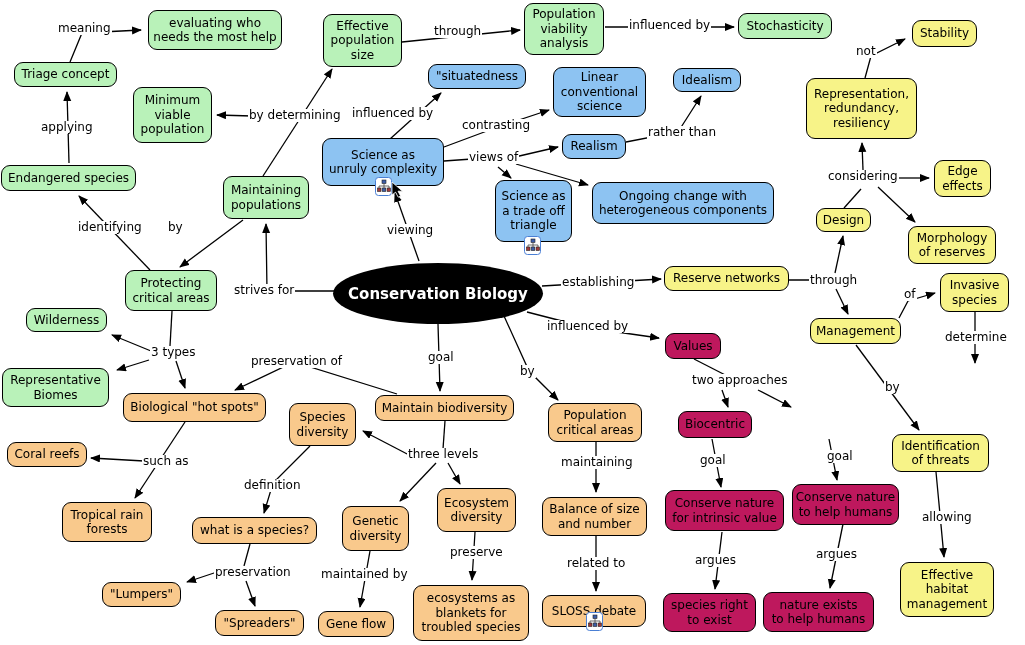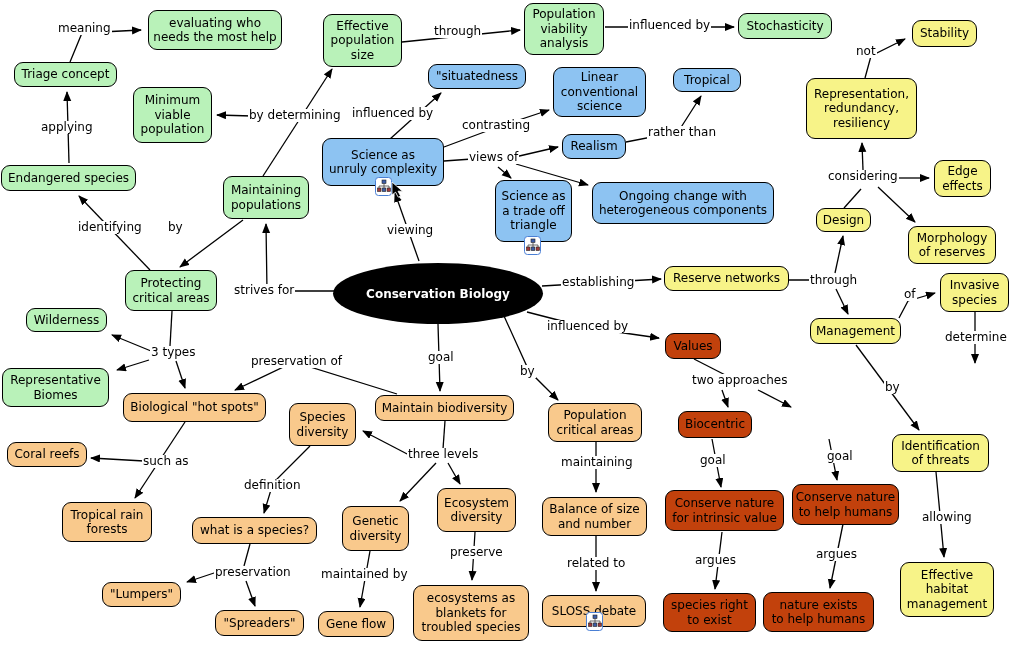--- a/index.html
+++ b/index.html
@@ -8,23 +8,23 @@
   .edges{position:absolute;left:0;top:0;z-index:1;}
   .elabel{position:absolute;z-index:2;font-size:12px;color:#000;background:#fff;
           padding:0 1px;white-space:nowrap;line-height:1.1;}
   .node{position:absolute;z-index:3;display:flex;align-items:center;justify-content:center;
         text-align:center;border:1px solid #000;border-radius:9px;font-size:12px;
         line-height:1.2;white-space:pre-line;box-sizing:border-box;color:#000;}
   .green{background:#b9f2b9;}
   .blue{background:#8dc3f2;}
   .yellow{background:#f7f388;}
   .orange{background:#f9c98c;}
-  .pink{background:#c2410c;}
+  .pink{background:#be185d;}
   .center-node{position:absolute;z-index:3;display:flex;align-items:center;justify-content:center;
-        background:#000;color:#fff;border-radius:50%;font-weight:bold;font-size:12px;
+        background:#000;color:#fff;border-radius:50%;font-weight:bold;font-size:15px;
         text-align:center;box-sizing:border-box;}
   .cmap-icon{position:absolute;z-index:4;}
   .cursor{position:absolute;z-index:5;}
 </style>
 </head>
 <body>
 
 <div class="canvas">
 
   <svg class="edges" width="1025" height="645">
@@ -157,21 +157,21 @@
   <div class="node green" style="left:125px;top:270px;width:92px;height:41px">Protecting
 critical areas</div>
   <div class="node green" style="left:26px;top:308px;width:81px;height:24px">Wilderness</div>
   <div class="node green" style="left:2px;top:368px;width:107px;height:39px">Representative
 Biomes</div>
 
   <div class="node blue" style="left:428px;top:64px;width:98px;height:25px">"situatedness</div>
   <div class="node blue" style="left:553px;top:67px;width:93px;height:50px">Linear
 conventional
 science</div>
-  <div class="node blue" style="left:673px;top:68px;width:68px;height:24px">Tropical</div>
+  <div class="node blue" style="left:673px;top:68px;width:68px;height:24px">Idealism</div>
   <div class="node blue" style="left:562px;top:134px;width:64px;height:25px">Realism</div>
   <div class="node blue" style="left:322px;top:138px;width:122px;height:48px">Science as
 unruly complexity</div>
   <div class="node blue" style="left:495px;top:180px;width:77px;height:62px">Science as
 a trade off
 triangle</div>
   <div class="node blue" style="left:592px;top:182px;width:182px;height:42px">Ongoing change with
 heterogeneous components</div>
 
   <div class="node yellow" style="left:912px;top:20px;width:65px;height:27px">Stability</div>

